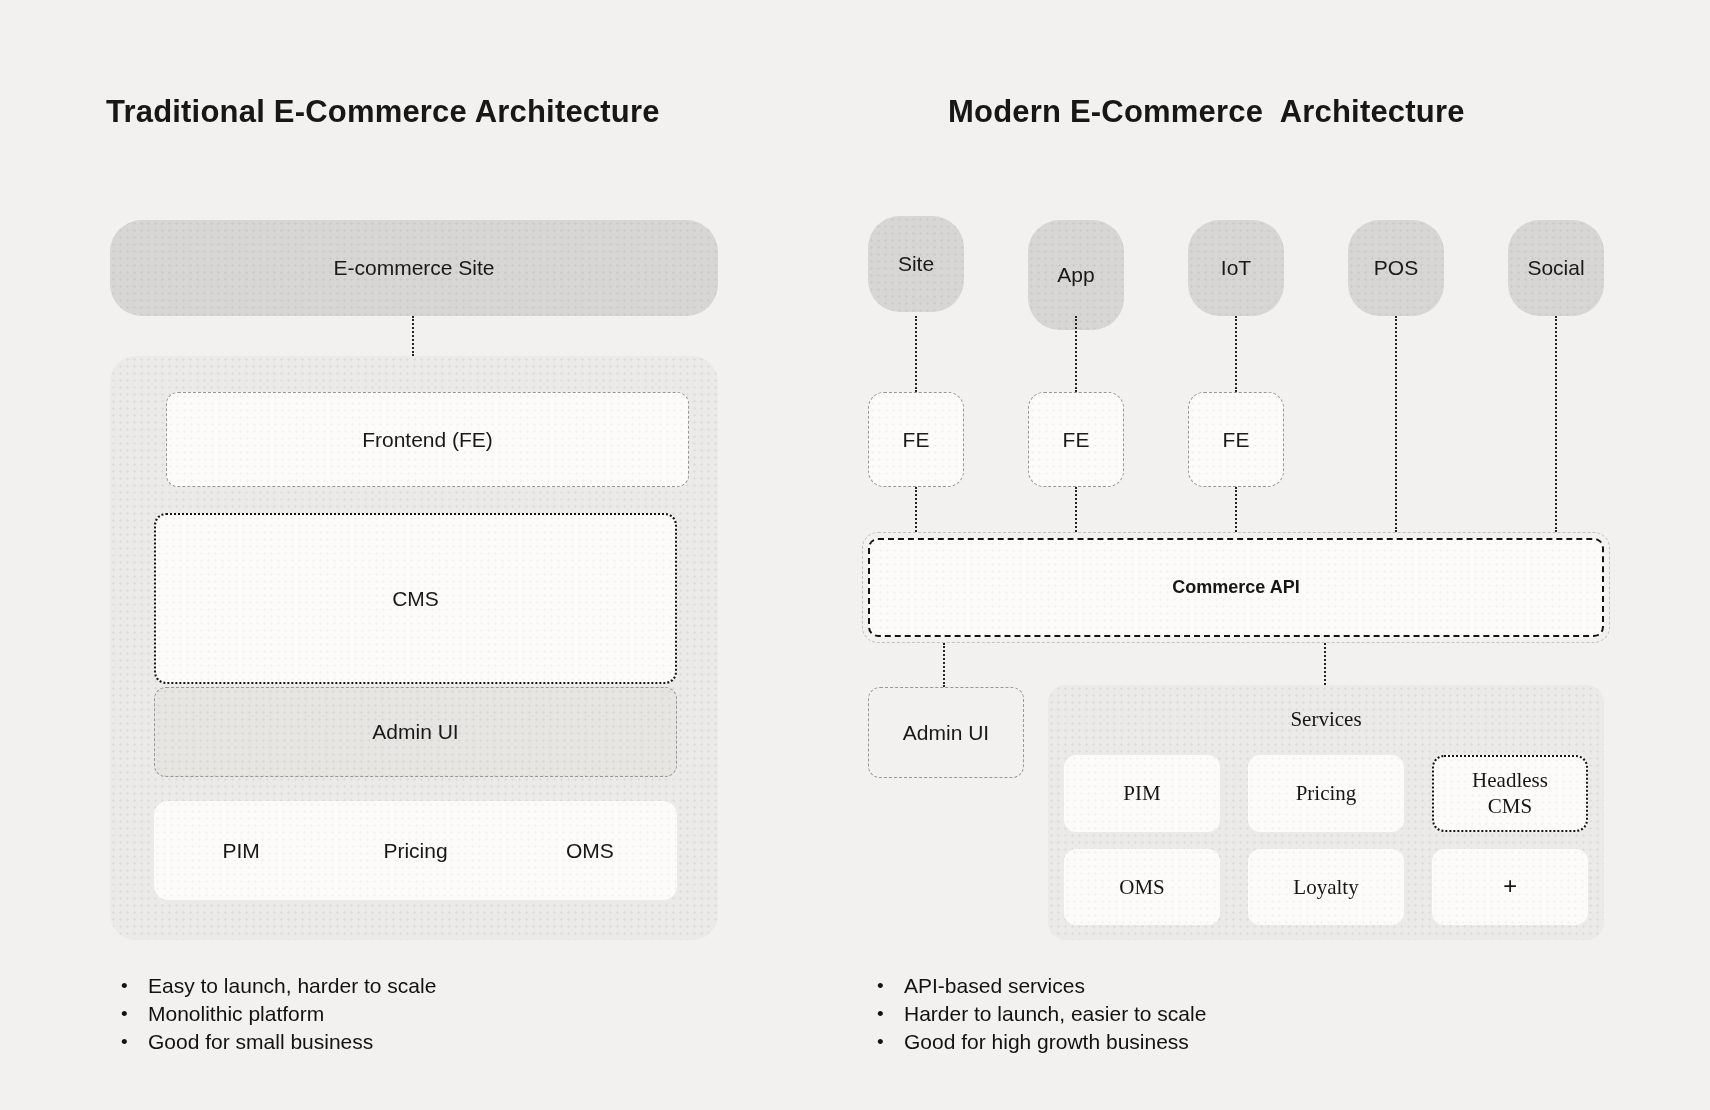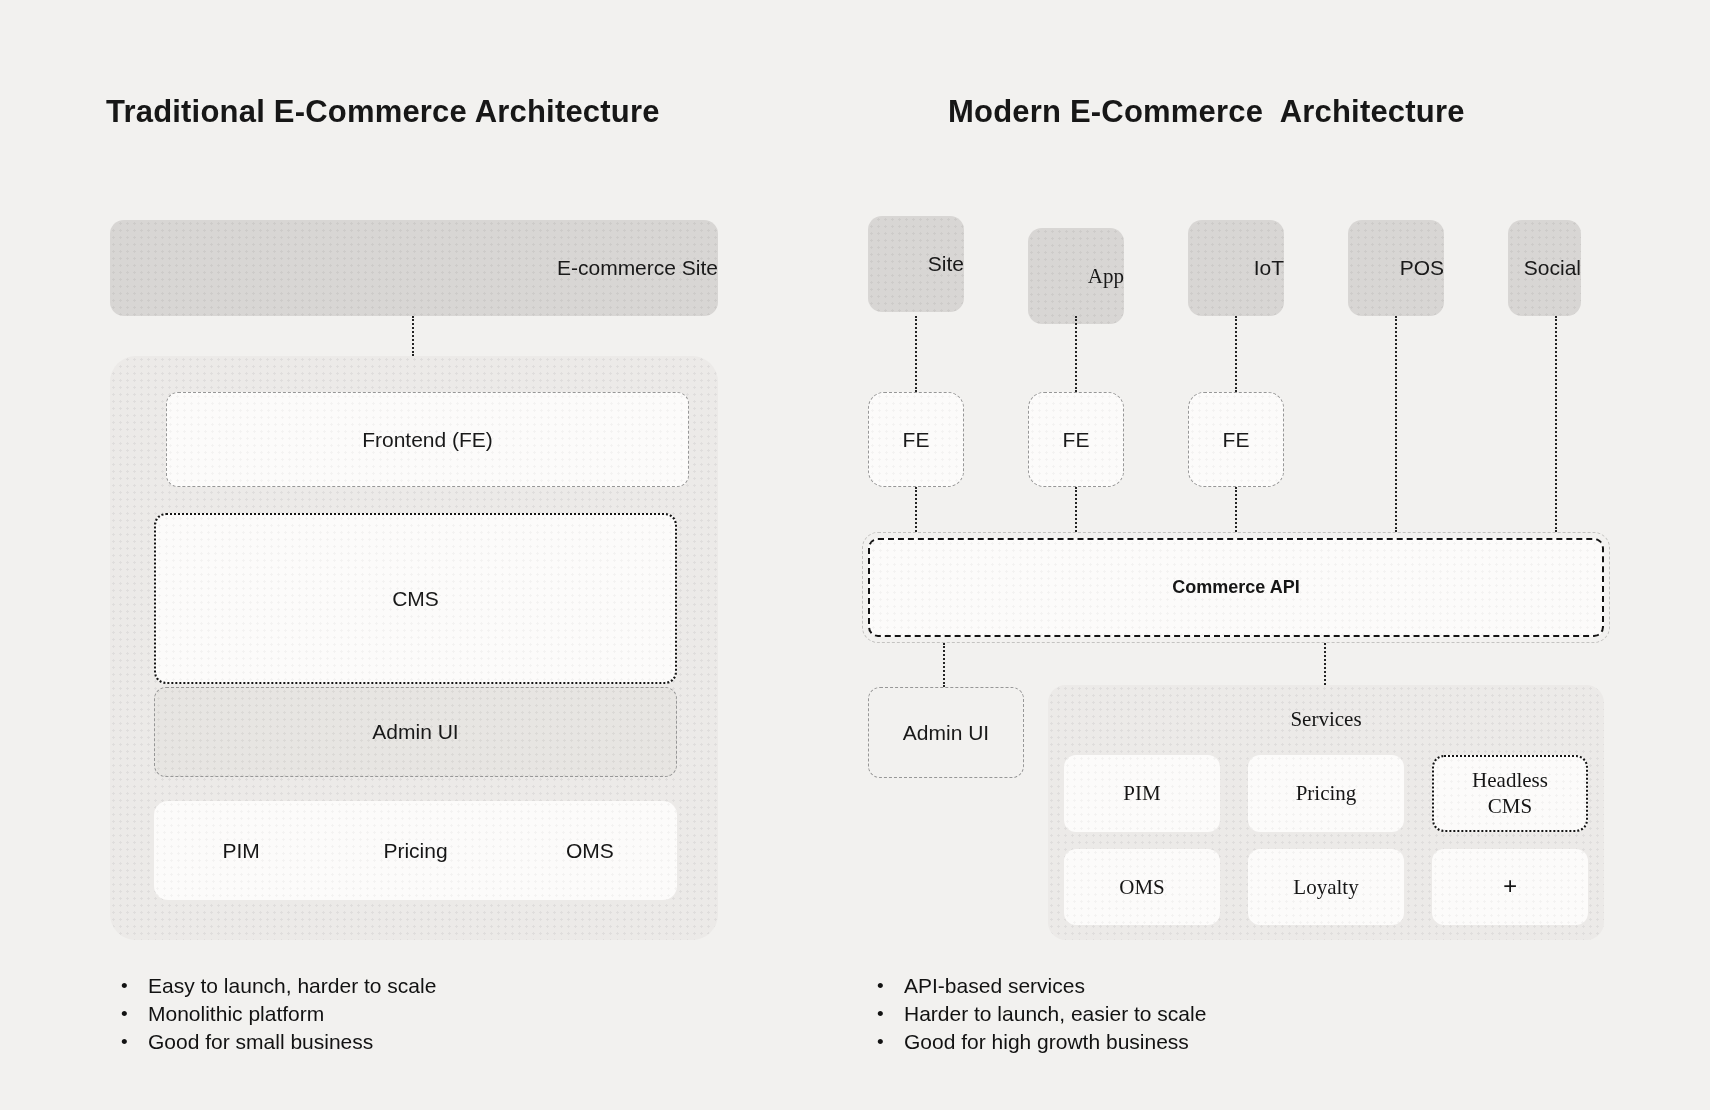--- a/index.html
+++ b/index.html
@@ -19,21 +19,21 @@
   .canvas{position:relative;width:1710px;height:1110px;background:var(--page-bg);overflow:hidden;}
   .abs{position:absolute;}
   .tx{background-image:radial-gradient(circle,rgba(60,60,60,0.07) 1px,transparent 1.25px);background-size:7px 7px;}
   .txl{background-image:radial-gradient(circle,rgba(60,60,60,0.045) 1px,transparent 1.25px);background-size:7px 7px;}
 
   .title{font-size:31px;font-weight:700;letter-spacing:.2px;color:#171717;white-space:pre-wrap;}
 
   .box{display:flex;align-items:center;justify-content:center;text-align:center;}
   .box .lbl{font-size:21px;font-weight:500;color:#191919;}
 
-  .channel{background-color:var(--channel-box-bg);border-radius:14px;justify-content:flex-end;}
+  .channel{background-color:var(--channel-box-bg);border-radius:32px;}
   .container-panel{background-color:var(--container-bg);border-radius:26px;font-family:Liberation Serif, serif;}
   .card{background-color:var(--card-bg);}
   .r12{border-radius:12px;}
   .r14{border-radius:14px;}
   .r16{border-radius:16px;}
   .dashed-gray{border:1.6px dashed var(--dash-gray);}
   .dotted-black{border:2.5px dotted var(--dot-black);}
   .dashed-black{border:2.5px dashed var(--dot-black);}
   .admin-fill{background-color:var(--admin-box-bg);}
 
@@ -97,30 +97,30 @@
       <li>Good for small business</li>
     </ul>
   </div>
 
   <div>
     <div class="abs title" style="left:948px;top:94px;">Modern E-Commerce  Architecture</div>
 
     <div class="abs box channel tx" style="left:868px;top:216px;width:96px;height:96px;">
       <span class="lbl">Site</span>
     </div>
-    <div class="abs box channel tx" style="left:1028px;top:228px;width:96px;height:96px;font-family:Liberation Serif, serif;">
+    <div class="abs box channel tx" style="left:1028px;top:220px;width:96px;height:110px;">
       <span class="lbl">App</span>
     </div>
     <div class="abs box channel tx" style="left:1188px;top:220px;width:96px;height:96px;">
       <span class="lbl">IoT</span>
     </div>
     <div class="abs box channel tx" style="left:1348px;top:220px;width:96px;height:96px;">
       <span class="lbl">POS</span>
     </div>
-    <div class="abs box channel tx" style="left:1508px;top:220px;width:73px;height:96px;">
+    <div class="abs box channel tx" style="left:1508px;top:220px;width:96px;height:96px;">
       <span class="lbl">Social</span>
     </div>
 
     <div class="abs vline" style="left:915px;top:316px;height:76px;"></div>
     <div class="abs vline" style="left:1075px;top:316px;height:76px;"></div>
     <div class="abs vline" style="left:1235px;top:316px;height:76px;"></div>
     <div class="abs vline" style="left:1395px;top:316px;height:216px;"></div>
     <div class="abs vline" style="left:1555px;top:316px;height:216px;"></div>
 
     <div class="abs box card dashed-gray r16 txl" style="left:868px;top:392px;width:96px;height:95px;">

